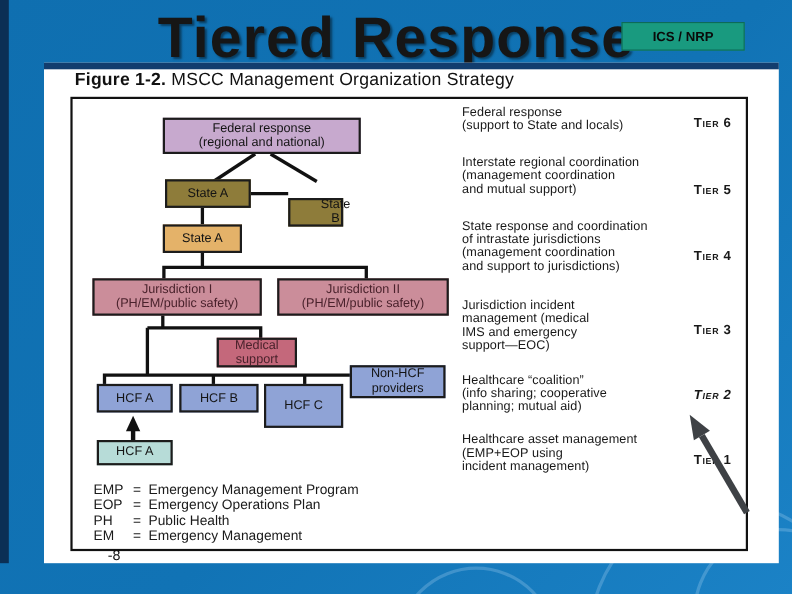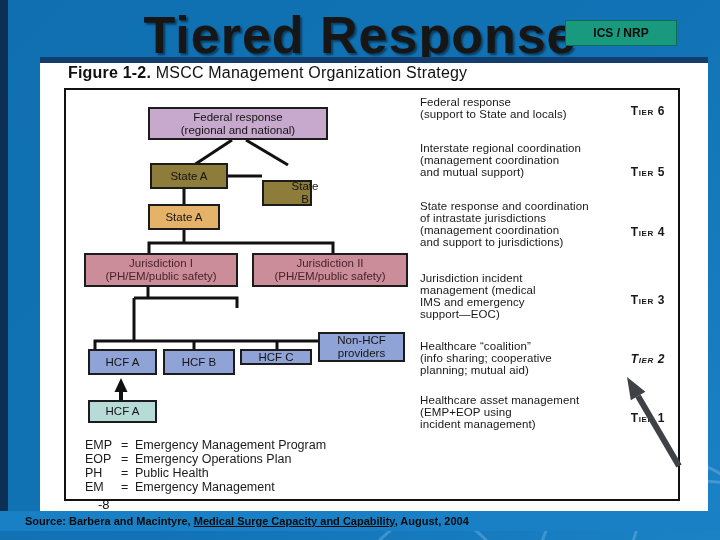--- a/index.html
+++ b/index.html
@@ -90,23 +90,25 @@
 
   <div class="obox" style="left: 148px; top: 107px; width: 180px; height: 33px; background-color: rgb(199, 169, 206);">Federal response
 (regional and national)</div>
   <div class="obox" style="left: 150px; top: 163px; width: 78px; height: 26px; background-color: rgb(142, 124, 58);">State A</div>
   <div class="obox" style="left: 262px; top: 180px; width: 50px; height: 26px; background-color: rgb(142, 124, 58); padding-left: 36px;">State B</div>
   <div class="obox" style="left: 148px; top: 204px; width: 72px; height: 26px; background-color: rgb(228, 178, 105);">State A</div>
   <div class="obox maroon-text" style="left: 84px; top: 253px; width: 154px; height: 34px; background-color: rgb(203, 141, 154);">Jurisdiction I
 (PH/EM/public safety)</div>
   <div class="obox maroon-text" style="left: 252px; top: 253px; width: 156px; height: 34px; background-color: rgb(203, 141, 154);">Jurisdiction II
 (PH/EM/public safety)</div>
+  <div class="obox maroon-text" style="left: 197px; top: 307px; width: 73px; height: 27px; background-color: rgb(196, 104, 123);">Medical
+support</div>
   <div class="obox" style="left: 88px; top: 349px; width: 69px; height: 26px; background-color: rgb(143, 163, 214);">HCF A</div>
   <div class="obox" style="left: 163px; top: 349px; width: 72px; height: 26px; background-color: rgb(143, 163, 214);">HCF B</div>
-  <div class="obox" style="left: 240px; top: 349px; width: 72px; height: 16px; background-color: rgb(143, 163, 214);">HCF C</div>
+  <div class="obox" style="left: 240px; top: 349px; width: 72px; height: 40px; background-color: rgb(143, 163, 214);">HCF C</div>
   <div class="obox" style="left: 318px; top: 332px; width: 87px; height: 30px; background-color: rgb(143, 163, 214);">Non-HCF
 providers</div>
   <div class="obox" style="left: 88px; top: 400px; width: 69px; height: 23px; background-color: rgb(183, 220, 216);">HCF A</div>
 
   <div class="tier-desc" style="top:96px;">Federal response
 (support to State and locals)</div>
   <div class="tier-label" style="top:104px;">Tier 6</div>
   <div class="tier-desc" style="top:142px;">Interstate regional coordination
 (management coordination
 and mutual support)</div>
@@ -148,23 +150,20 @@
     </div>
     <div class="legend-row">
       <span>EM</span>
       <span>=</span>
       <span>Emergency Management</span>
     </div>
   </div>
 
   <div class="page-num">-8</div>
 
-  <div class="source-band">
-    <div class="source-text"><span>Source: Barbera and Macintyre, </span><span class="u">Medical Surge Capacity and Capability</span><span>, August, 2004</span></div>
-  </div>
 
   <svg class="toparrows" width="720" height="540">
     <g>
       <line x1="121" y1="400" x2="121" y2="391" stroke="#111" stroke-width="4"></line>
       <polygon points="121,378 127.5,392 114.5,392" fill="#111"></polygon>
     </g>
     <g>
       <line x1="679" y1="466" x2="638" y2="396" stroke="#3e4145" stroke-width="6"></line>
       <polygon points="627,377 645.4,391.7 630.8,400.3" fill="#3e4145"></polygon>
     </g>

